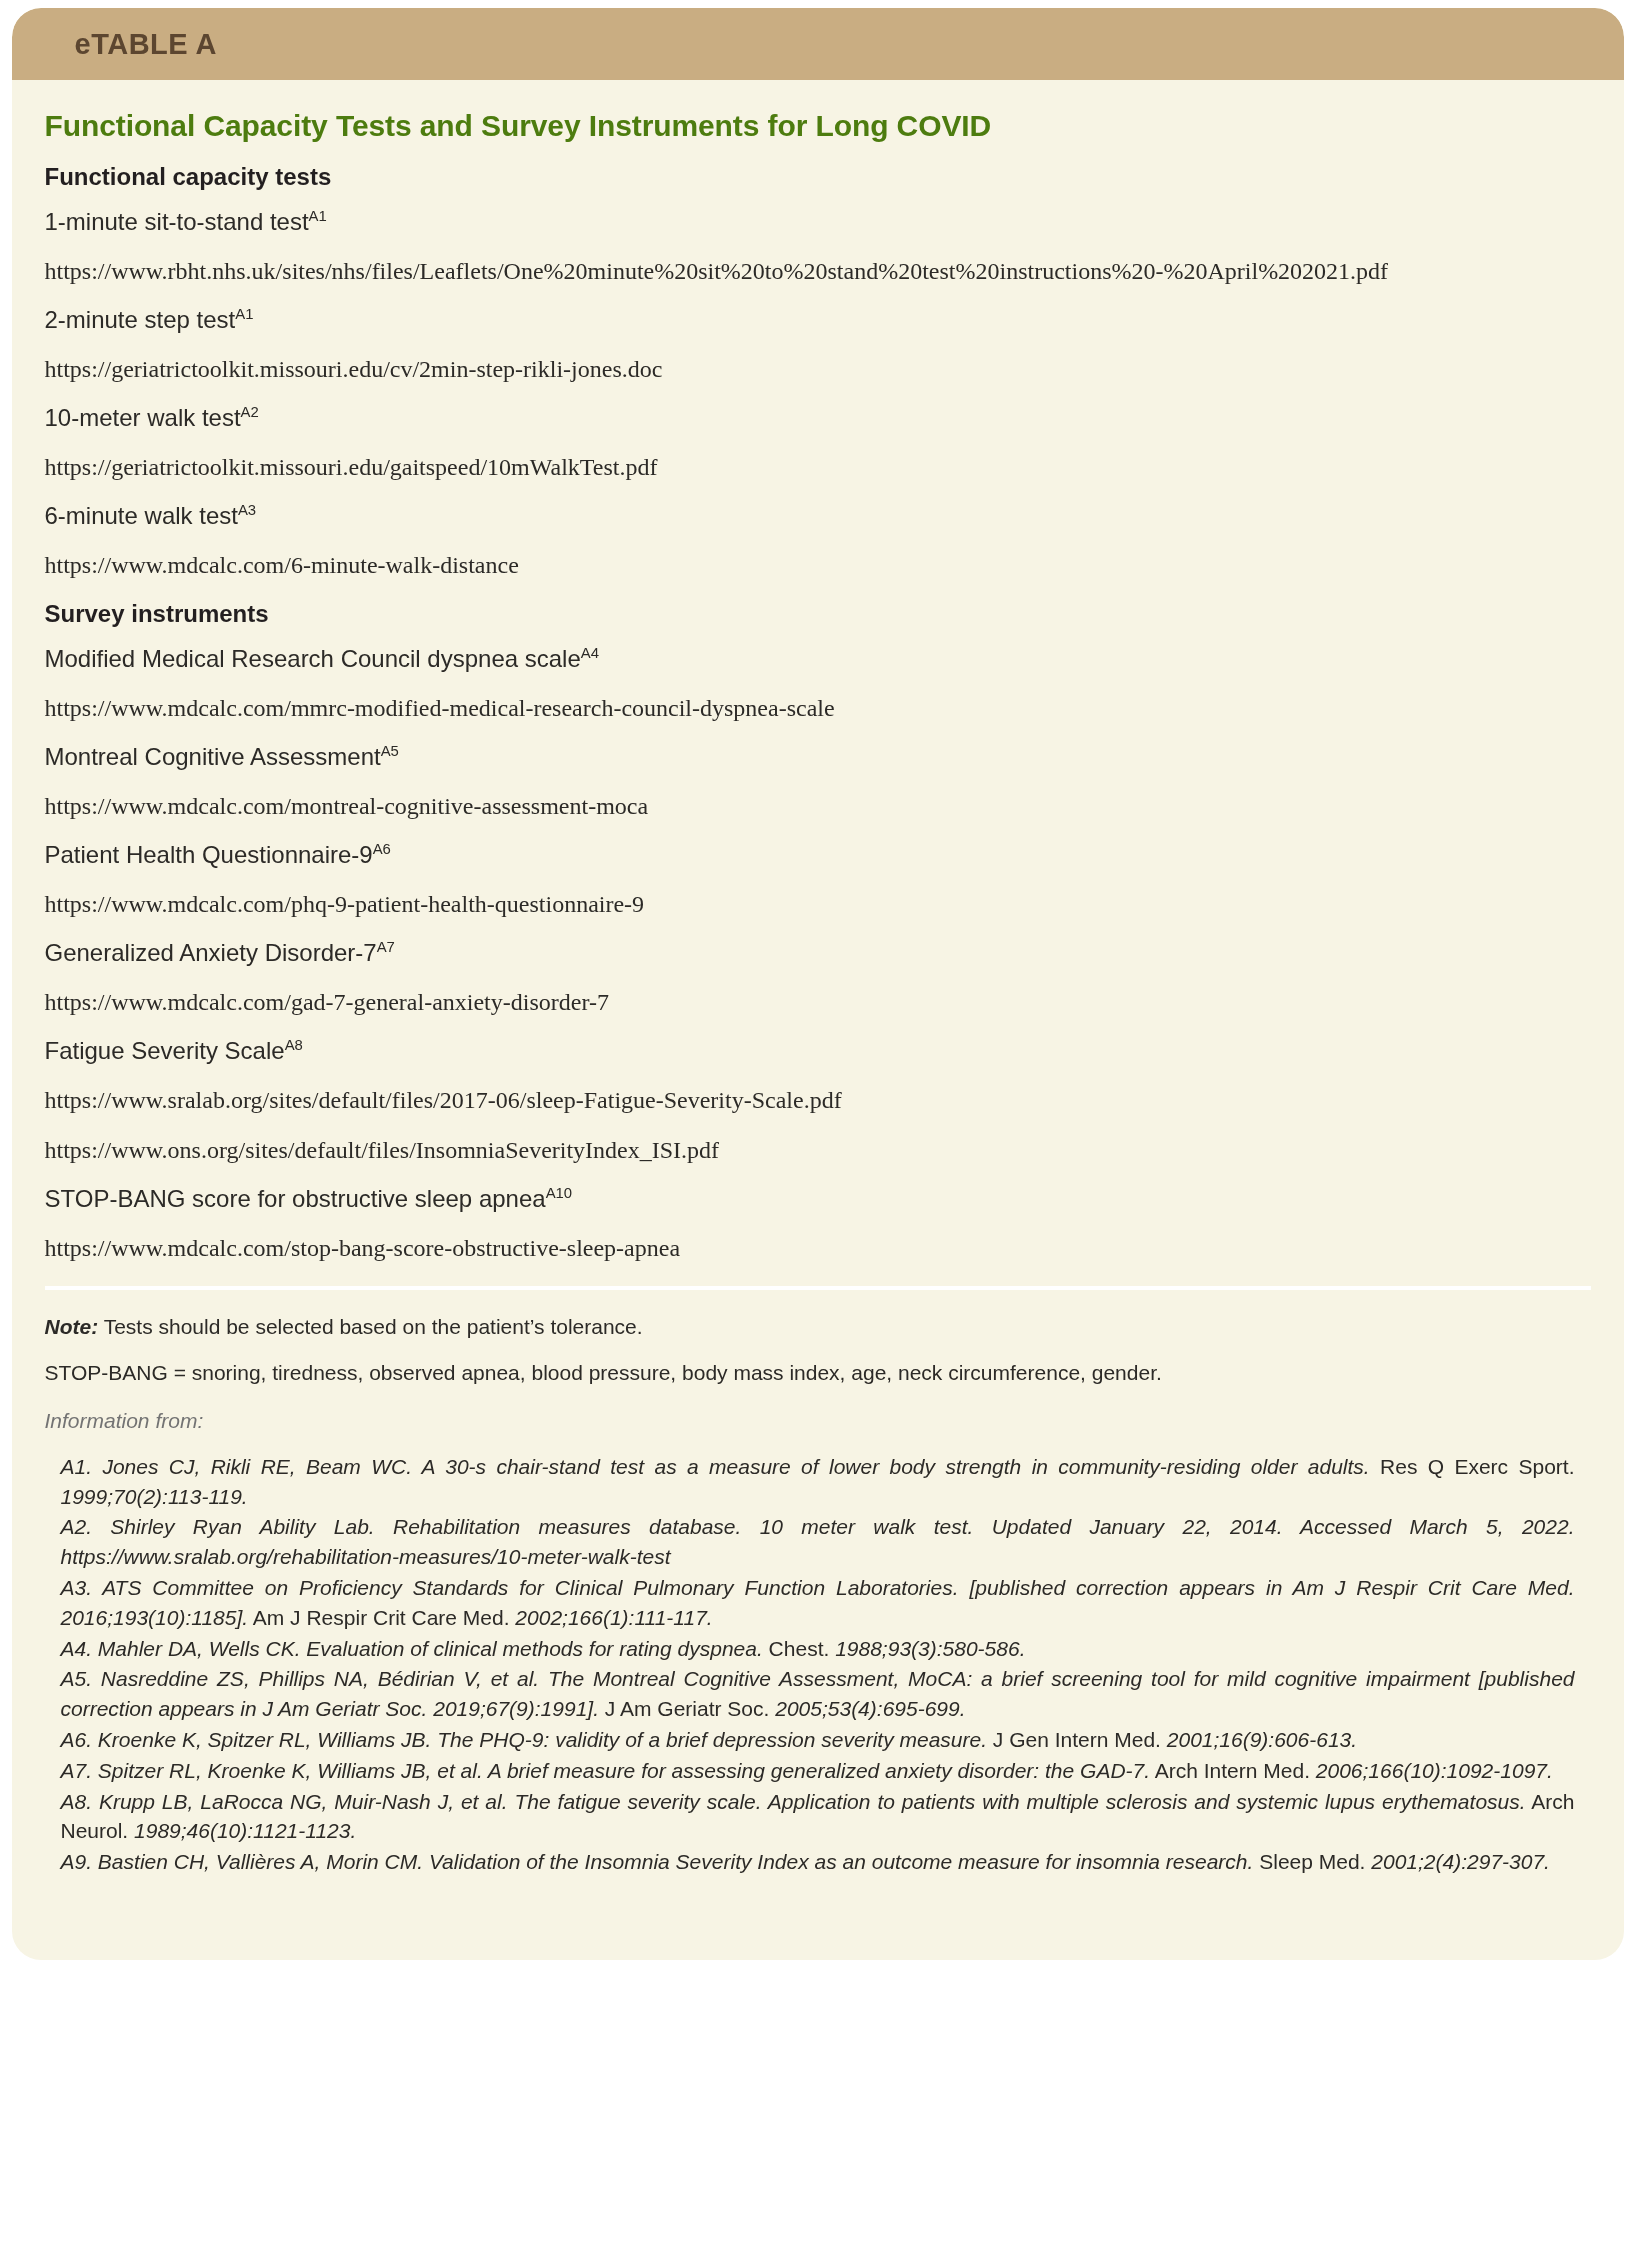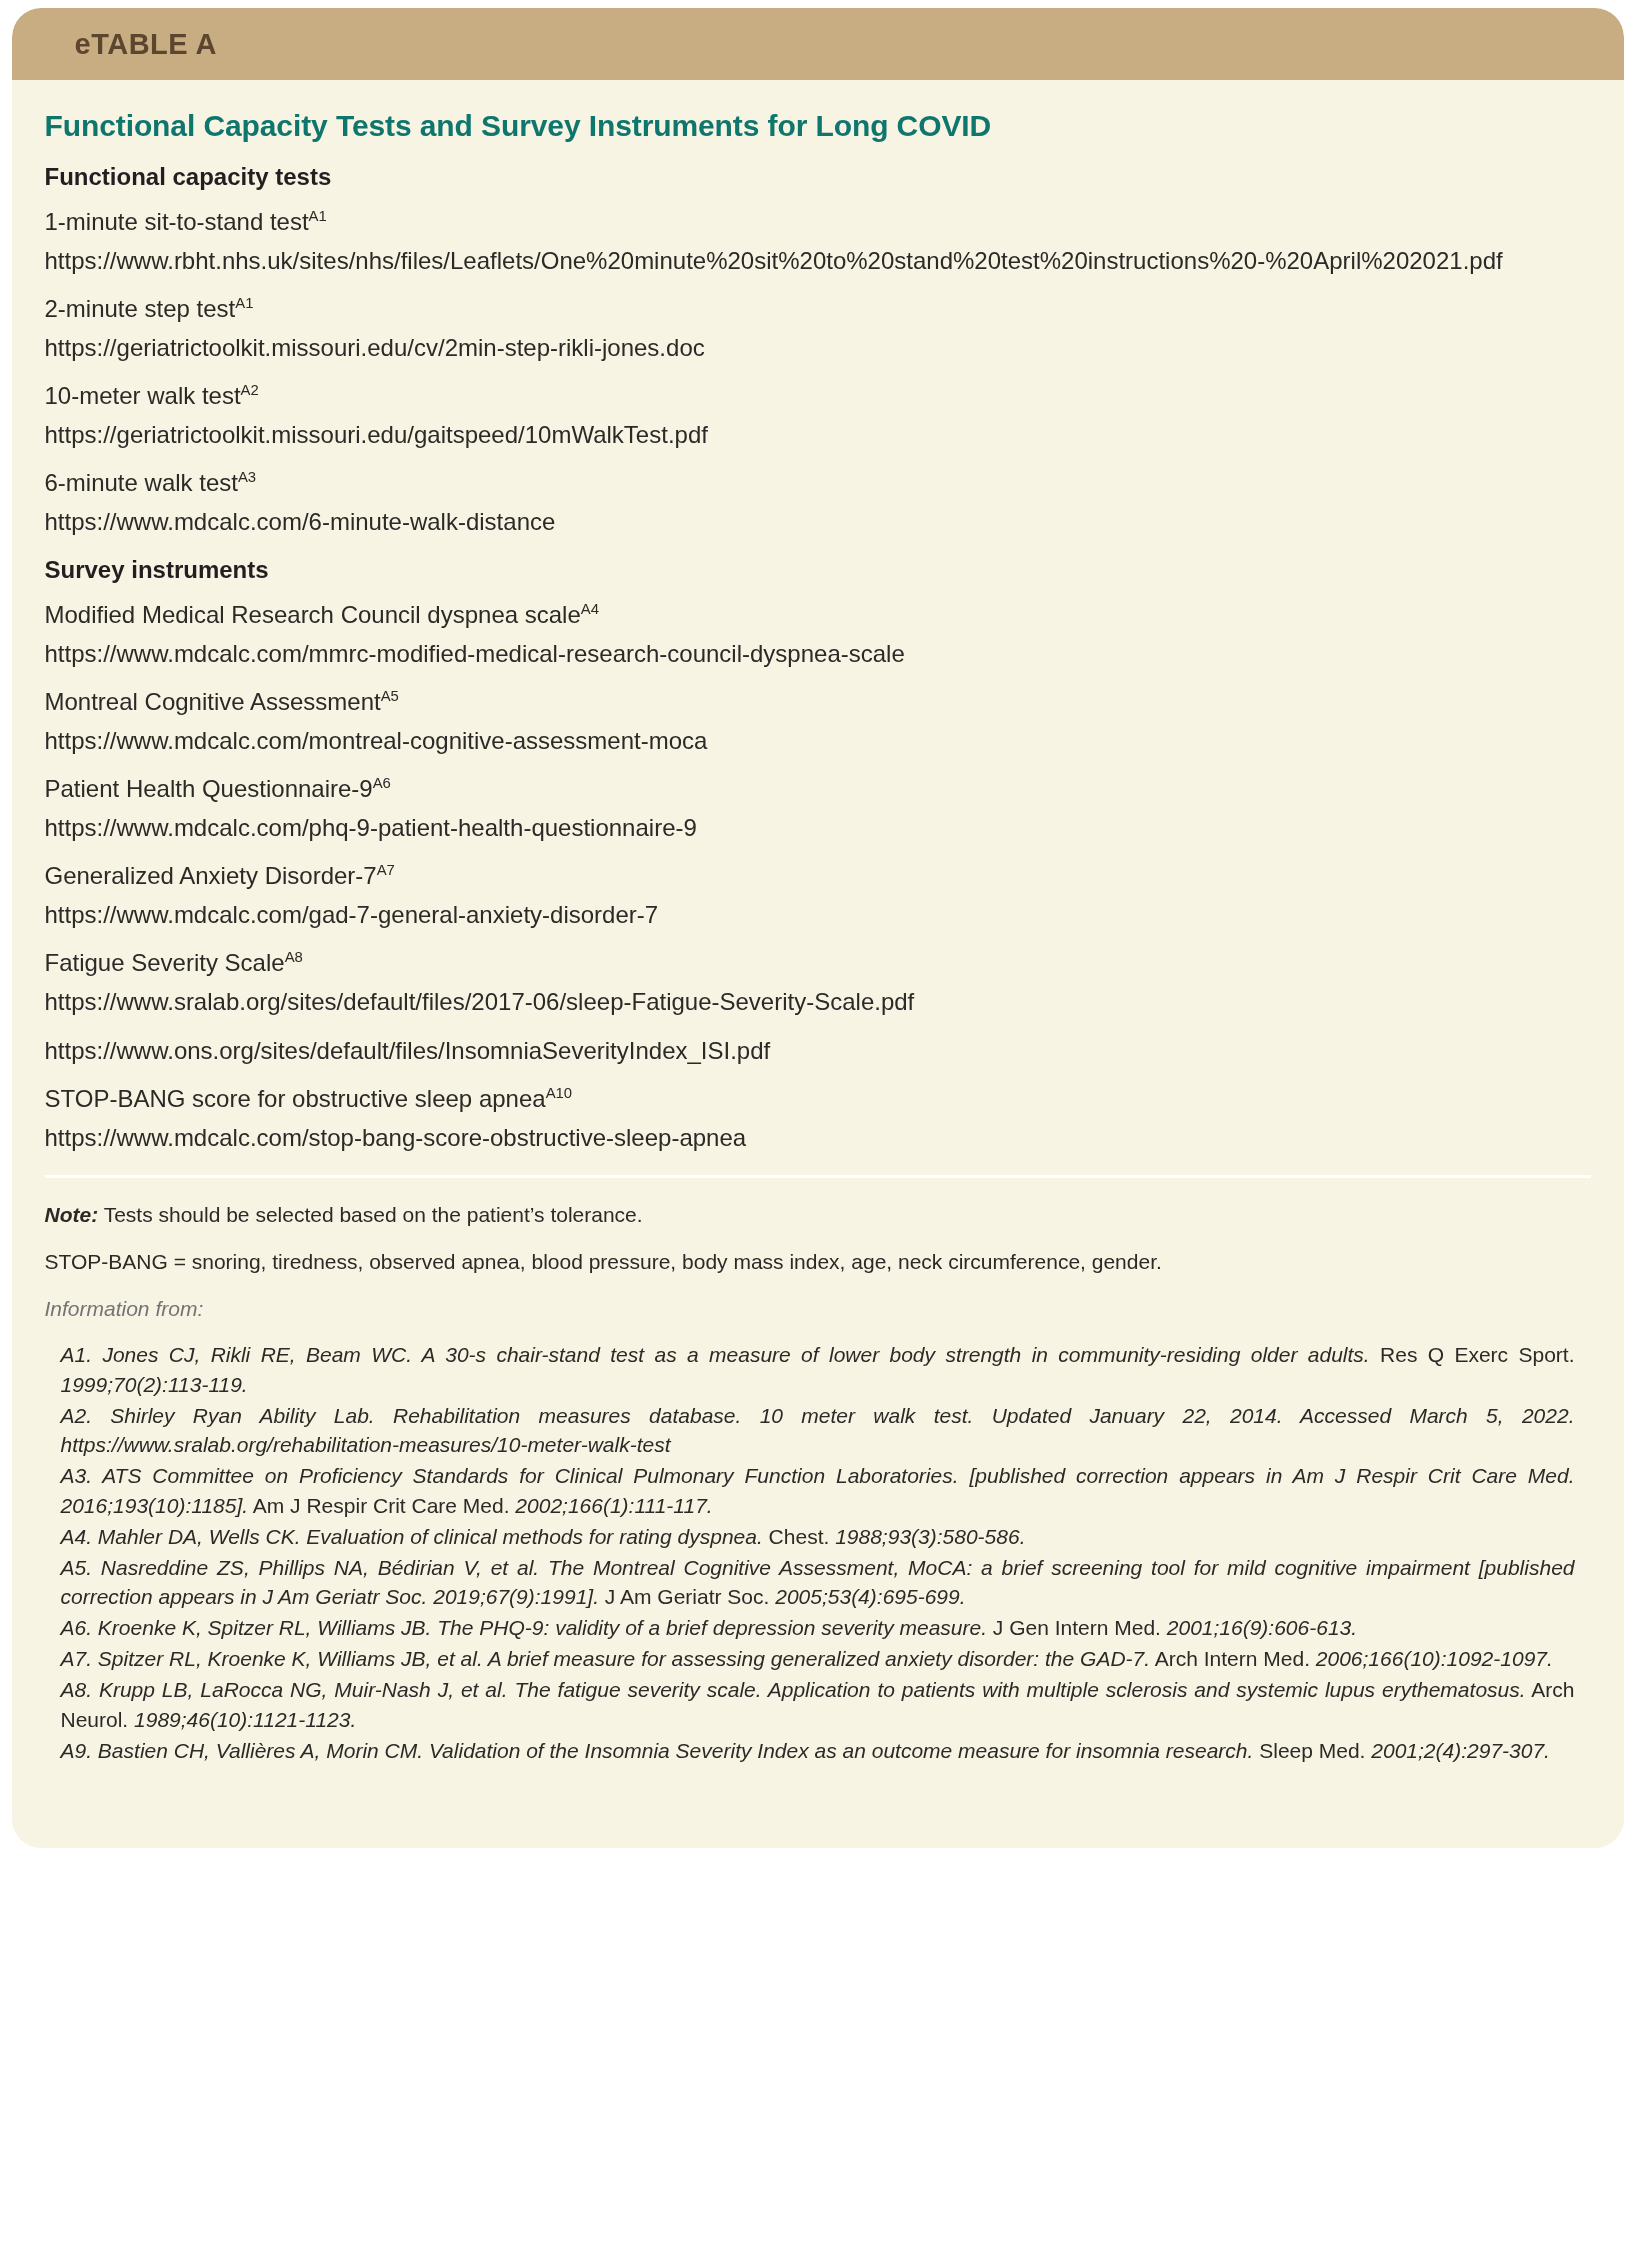--- a/index.html
+++ b/index.html
@@ -38,21 +38,21 @@
     font-weight: bold;
     letter-spacing: 0.5px;
     color: #5c4630;
     line-height: 1.1;
     margin-left: 32px;
   }
   .card-body {
     padding: 0 33px 0 33px;
   }
   .table-title {
-    color: #0f766e;
+    color: #4d7c0f;
     font-size: 30px;
     font-weight: bold;
     line-height: 1.25;
     margin-top: 27px;
     margin-bottom: 17.3px;
     letter-spacing: -0.1px;
   }
   .section-heading {
     font-size: 24px;
     font-weight: bold;
@@ -73,21 +73,22 @@
   .entry-name sup {
     font-size: 0.62em;
     vertical-align: super;
     line-height: 0;
   }
   .entry-url {
     font-size: 24px;
     color: #2c2a27;
     line-height: 1.33;
     word-break: break-all;
-    margin-top: 7px;
+    margin-top: 18px;
+    font-family: Liberation Serif, serif;
   }
   .divider {
     height: 3.8px;
     background: #ffffff;
     margin: 21px 0 23px 0;
     border: 0;
   }
   .note-line {
     font-size: 21px;
     color: #2c2a27;

